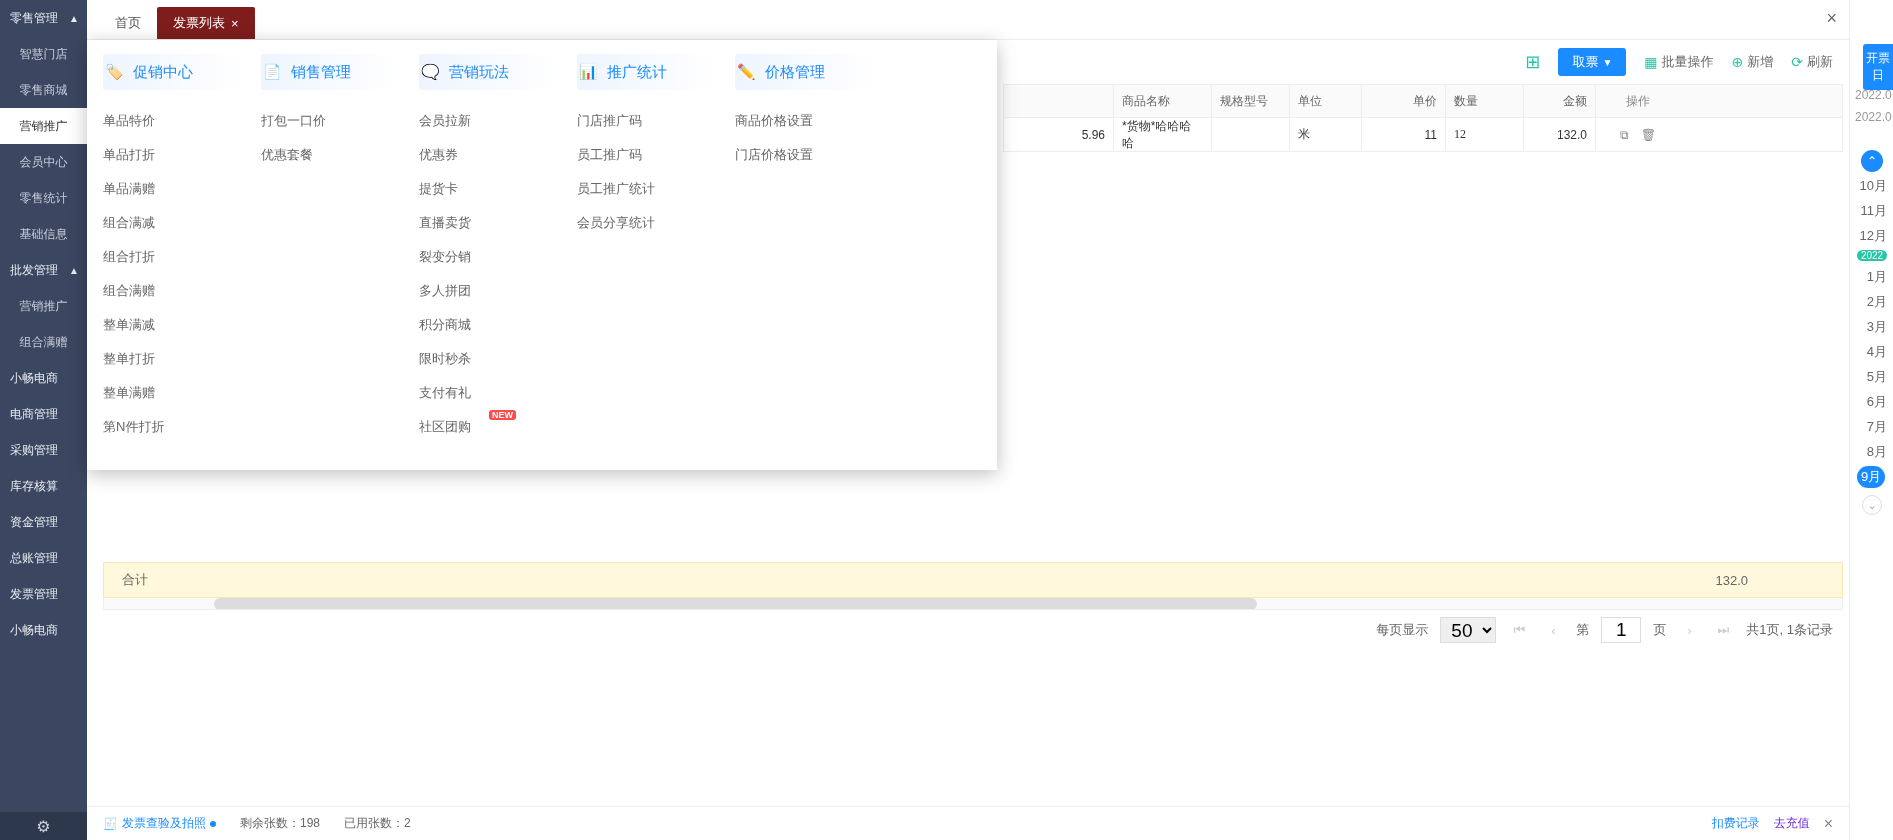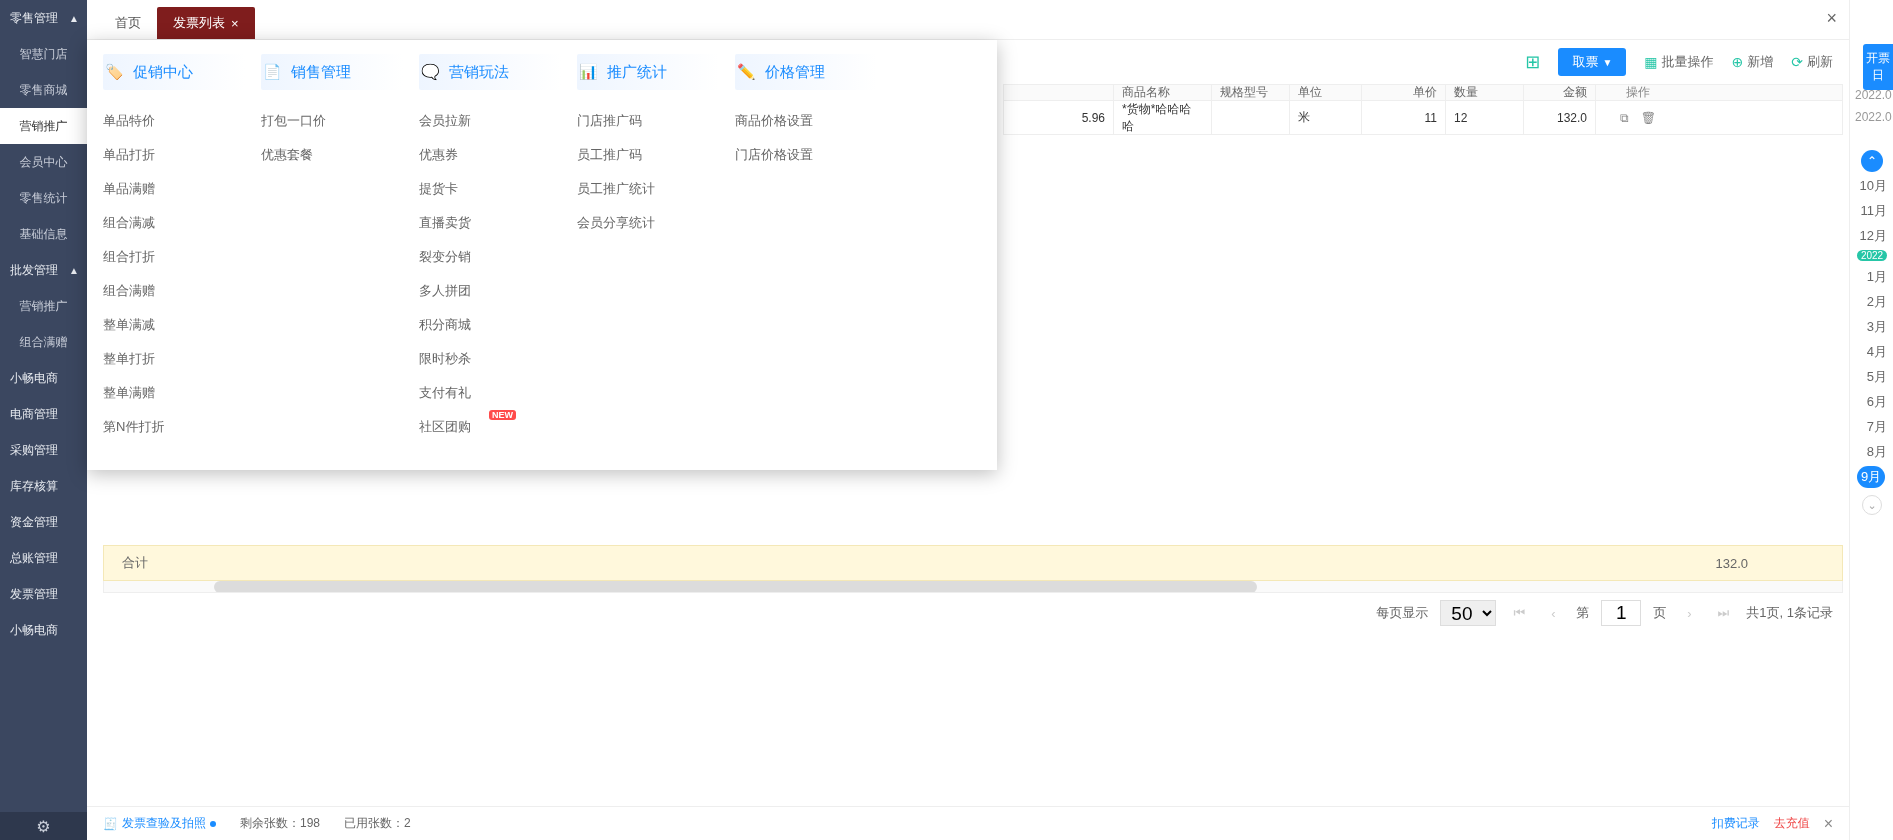--- a/index.html
+++ b/index.html
@@ -40,29 +40,29 @@
     .col { width: 158px; }
     .col-header { display: flex; align-items: center; gap: 6px; padding: 6px 0 6px 0; margin-bottom: 14px; color: #1a8cff; font-size: 15px; font-weight: 500; border-bottom: 0; position: relative; }
     .col-header::after { content: ""; position: absolute; right: 10px; top: 6px; bottom: 6px; left: auto; width: 0; }
     .col-header .hicon { width: 24px; height: 24px; display: inline-flex; align-items: center; justify-content: center; }
     .col-header-bar { background: linear-gradient(90deg, #eef5ff 0, #fff 100%); border-radius: 2px; width: 142px; }
     .menu-link { display: block; padding: 8px 0; color: #666; font-size: 13px; cursor: pointer; position: relative; }
     .badge-new { position: absolute; top: 0; left: 70px; background: #ff4b4b; color: #fff; font-size: 9px; padding: 0 3px; border-radius: 3px; font-weight: bold; }
     
     
     .content { flex: 1; padding: 0 6px 0 16px; position: relative; }
-    .table-head { display: flex; height: 17px; background: #fafafa; border: 1px solid #eee; font-size: 12px; color: #666; align-items: center; }
+    .table-head { display: flex; height: 34px; background: #fafafa; border: 1px solid #eee; font-size: 12px; color: #666; align-items: center; }
     .th, .td { border-right: 1px solid #eee; height: 100%; display: flex; align-items: center; padding: 0 8px; }
     .table-row { display: flex; height: 34px; border: 1px solid #eee; border-top: 0; font-size: 12px; color: #333; align-items: center; }
     .c-num1 { width: 110px; flex: none; justify-content: flex-end; }
     .c-name { width: 98px; }
     .c-spec { width: 78px; }
     .c-unit { width: 72px; }
     .c-price { width: 84px; justify-content: flex-end; }
-    .c-qty { width: 78px; }
+    .c-qty { width: 78px; font-family: Liberation Serif, serif; }
     .c-amount { width: 72px; justify-content: flex-end; }
     .c-op { width: 84px; justify-content: center; border-right: 0; gap: 12px; color: #888; }
     .table-inner { margin-left: 900px; } 
     
     .sum-row { margin-top: 410px; height: 36px; background: #fff8dc; border: 1px solid #f4e8b7; display: flex; font-size: 13px; color: #666; align-items: center; }
     .sum-label { width: 90px; padding-left: 18px; flex: none; }
     .sum-space { flex: 1; }
     .sum-val { width: 84px; text-align: right; padding-right: 10px; }
     
     .hscroll { height: 12px; background: #fafafa; border: 1px solid #eee; border-top: 0; position: relative; overflow: hidden; }
@@ -72,21 +72,21 @@
     .pager select, .pager input { border: 1px solid #ddd; height: 26px; padding: 0 6px; font-size: 19px; }
     .pager input { width: 40px; text-align: center; }
     .pgbtn { width: 22px; height: 22px; display: flex; align-items: center; justify-content: center; color: #ccc; cursor: pointer; }
     
     
     .footer-bar { height: 34px; border-top: 1px solid #eee; display: flex; align-items: center; padding: 0 16px; font-size: 12px; color: #666; gap: 24px; }
     .footer-bar .lnk { color: #1a8cff; display: flex; align-items: center; gap: 4px; cursor: pointer; }
     .dot-blue { width: 6px; height: 6px; background: #1a8cff; border-radius: 50%; display: inline-block; }
     .footer-right { margin-left: auto; display: flex; gap: 14px; align-items: center; }
     .footer-right .lnk2 { color: #1a8cff; cursor: pointer; }
-    .footer-right .lnk3 { color: #ef4444; cursor: pointer; }
+    .footer-right .lnk3 { color: #6d28d9; cursor: pointer; }
     .footer-right .cx { color: #888; cursor: pointer; font-size: 16px; }
     
     
     .rail { width: 44px; background: #fff; border-left: 1px solid #eee; flex: none; position: relative; }
     .rail-btn { position: absolute; right: 0; top: 44px; background: #1a8cff; color: #fff; width: 30px; padding: 6px 2px; font-size: 12px; writing-mode: horizontal-tb; text-align: center; border-radius: 3px 0 0 3px; cursor: pointer; }
     .rail-top-list { position: absolute; top: 84px; right: 0; width: 42px; font-size: 12px; }
     .rail-top-list div { height: 22px; display: flex; align-items: center; padding-left: 4px; color: #999; }
     .rail-months { position: absolute; top: 150px; right: 0; width: 42px; display: flex; flex-direction: column; align-items: center; gap: 3px; font-size: 13px; color: #666; }
     .rail-months .circ { width: 22px; height: 22px; display: flex; align-items: center; justify-content: center; border-radius: 50%; background: #1a8cff; color: #fff; font-size: 12px; }
     .rail-months .m { height: 22px; display: flex; align-items: center; justify-content: flex-end; width: 100%; padding-right: 6px; cursor: pointer; }

